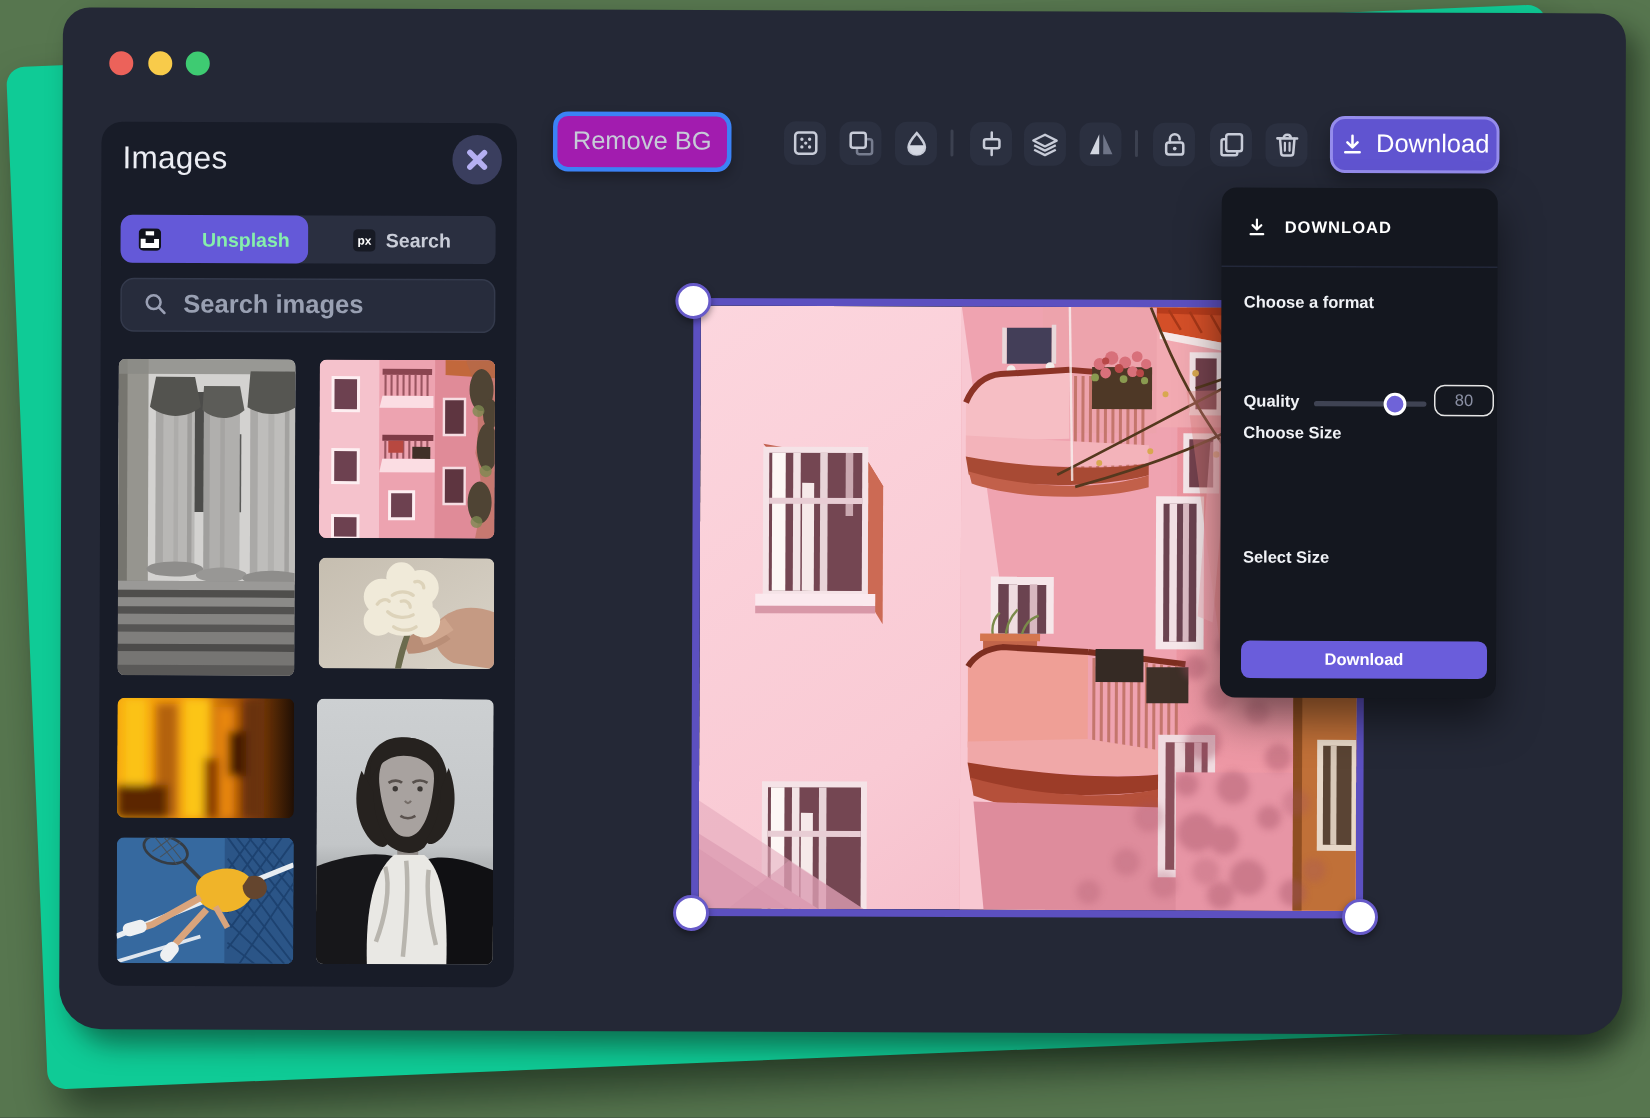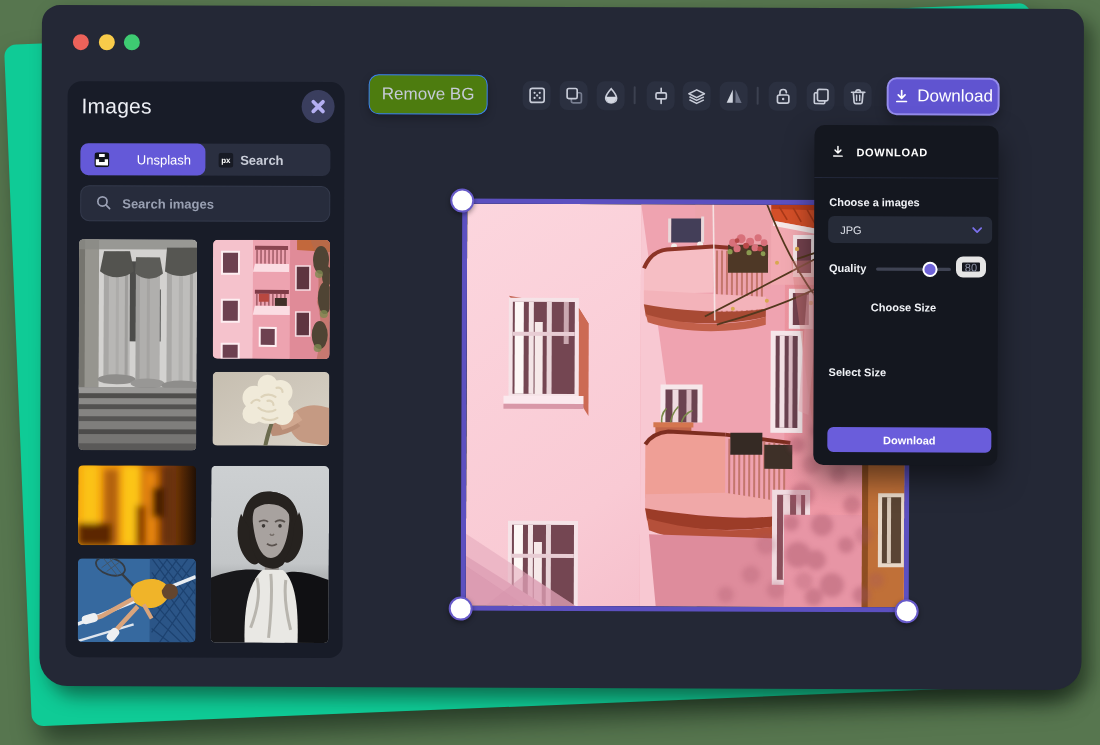--- a/index.html
+++ b/index.html
@@ -6,39 +6,39 @@
   body{width:1100px;height:745px;position:relative;overflow:hidden;font-family:"Liberation Sans",sans-serif;}
   *{box-sizing:border-box;}
   .green{position:absolute;left:4px;top:45px;width:1027px;height:682px;background:#0fcb96;border-radius:12px;transform:rotate(-2.35deg);transform-origin:0 0;box-shadow:8px 16px 26px rgba(12,26,16,.6);}
   .win{position:absolute;left:42px;top:5px;width:1042px;height:681px;background:#242836;border-radius:18px 18px 28px 28px;transform:rotate(0.22deg);transform-origin:0 0;box-shadow:9px 10px 18px rgba(10,22,12,.5);}
   .dot{position:absolute;width:16px;height:16px;border-radius:50%;top:29px;}
   .sidebar{position:absolute;left:26px;top:76px;width:277px;height:576px;background:#181c28;border-radius:14px;}
   .sb-title{position:absolute;left:14px;top:13px;font-size:21px;color:#eceef4;letter-spacing:.2px;}
   .closebtn{position:absolute;left:234px;top:8px;width:33px;height:33px;border-radius:50%;background:#3a3e5e;}
   .tabs{position:absolute;left:13px;top:62px;width:250px;height:32px;background:#2a2f40;border-radius:8px;}
   .tab-un{position:absolute;left:0;top:0;width:125px;height:32px;background:#6459d8;border-radius:8px;display:flex;align-items:center;justify-content:center;gap:7px;}
-  .tab-px{position:absolute;left:108px;top:0;width:125px;height:32px;display:flex;align-items:center;justify-content:center;gap:7px;}
-  .tab-un span{color:#ffffff;font-weight:normal;font-size:13px;padding-left:20px;}
+  .tab-px{position:absolute;left:125px;top:0;width:125px;height:32px;display:flex;align-items:center;justify-content:center;gap:7px;}
+  .tab-un span{color:#86efac;font-weight:bold;font-size:13px;padding-left:20px;}
   .tab-px span{color:#c9cdd8;font-weight:bold;font-size:13px;}
   .search{position:absolute;left:13px;top:104px;width:250px;height:36px;background:#272c3c;border:1px solid #343a4c;border-radius:9px;display:flex;align-items:center;}
-  .search span{color:#99a0b2;font-weight:bold;font-size:13px;margin-left:8px;}
+  .search span{color:#99a0b2;font-weight:bold;font-size:17px;margin-left:8px;}
   .thumb{position:absolute;border-radius:5px;overflow:hidden;}
   .toolbar-btn{position:absolute;width:28px;height:29px;background:#2b3040;border-radius:8px;display:flex;align-items:center;justify-content:center;}
   .sep{position:absolute;width:2px;height:18px;background:#3c4150;border-radius:1px;top:79px;}
-  .removebg{position:absolute;left:327px;top:68px;width:119px;height:40px;background:#4d7c0f;border:1px solid #3b82f6;border-radius:10px;color:#c6cbd7;font-size:17px;display:flex;align-items:center;justify-content:center;box-shadow:0 4px 8px rgba(0,0,0,.25);}
+  .removebg{position:absolute;left:327px;top:68px;width:119px;height:40px;background:#a21caf;border:3px solid #3b82f6;border-radius:10px;color:#c6cbd7;font-size:17px;display:flex;align-items:center;justify-content:center;box-shadow:0 4px 8px rgba(0,0,0,.25);}
   .dlbtn{position:absolute;left:845px;top:69px;width:113px;height:38px;background:#6054d0;border:2px solid #958cec;border-radius:10px;color:#fff;font-size:17px;display:flex;align-items:center;justify-content:center;gap:8px;box-shadow:0 6px 12px rgba(0,0,0,.3);}
   .sel{position:absolute;left:421px;top:192px;width:448px;height:412px;border:5px solid #5c50c0;overflow:hidden;}
   .handle{position:absolute;width:24px;height:24px;background:#fff;border:2px solid #675ac9;border-radius:50%;box-shadow:0 2px 5px rgba(0,0,0,.4);}
   .panel{position:absolute;left:773px;top:117px;width:184px;height:340px;background:#14171f;border-radius:10px;box-shadow:0 14px 28px rgba(0,0,0,.5);}
   .panel .hdr{position:absolute;left:17px;top:20px;display:flex;align-items:center;gap:12px;color:#fff;font-weight:bold;font-size:11px;letter-spacing:0.7px;}
   .panel .div{position:absolute;left:0;top:52px;width:184px;height:1px;background:#23283a;}
   .plabel{position:absolute;left:15px;color:#f0f2f6;font-weight:bold;font-size:11px;}
   .pdrop{position:absolute;left:14px;width:164px;height:27px;background:#262b38;border-radius:6px;color:#dde0e8;font-size:11px;display:flex;align-items:center;padding-left:12px;}
   .pdrop svg{position:absolute;right:10px;}
-  .qbox{position:absolute;left:142px;top:131px;width:30px;height:21px;border:6px solid #e5e5e5;border-radius:7px;color:#8a8fa3;font-size:11px;display:flex;align-items:center;justify-content:center;}
+  .qbox{position:absolute;left:142px;top:131px;width:40px;height:21px;border:1px solid #e5e5e5;border-radius:7px;color:#8a8fa3;font-size:11px;display:flex;align-items:center;justify-content:center;}
   .pbtn{position:absolute;left:14px;top:302px;width:164px;height:25px;background:#6a5ddb;border-radius:6px;color:#fff;font-weight:bold;font-size:11px;display:flex;align-items:center;justify-content:center;}
 </style>
 </head>
 <body>
   <div class="green"></div>
   <div class="win">
 
     <div class="dot" style="left:31px;background:#ec625a;"></div>
     <div class="dot" style="left:57px;background:#f8cb4a;"></div>
     <div class="dot" style="left:82px;background:#3ecb72;"></div>
@@ -552,30 +552,25 @@
 
     <div class="panel">
       <div class="hdr">
         <svg width="13" height="13" viewBox="0 0 16 16">
           <path d="M8 1.6 V9.4 M4.4 6.2 L8 9.8 L11.6 6.2" stroke="#fff" stroke-width="1.8" fill="none" stroke-linecap="round" stroke-linejoin="round"></path>
           <path d="M2.8 13.6 H13.2" stroke="#fff" stroke-width="1.8" stroke-linecap="round"></path>
         </svg>
         <span>DOWNLOAD</span>
       </div>
       <div class="div"></div>
-      <div class="plabel" style="top:71px;">Choose a images</div>
-      <div class="pdrop" style="top:91px;">JPG
-        <svg width="10" height="7" viewBox="0 0 10 7">
-          <path d="M1 1.5 L5 5.5 L9 1.5" stroke="#7b70ec" stroke-width="1.8" fill="none" stroke-linecap="round" stroke-linejoin="round"></path>
-        </svg>
-      </div>
+      <div class="plabel" style="top:71px;">Choose a format</div>
       <div class="plabel" style="top:137px;">Quality</div>
       <svg style="position:absolute;left:62px;top:135px;" width="92" height="18" viewBox="0 0 92 18">
         <rect x="0" y="7.2" width="75" height="3.4" rx="1.7" fill="#3f4353"></rect>
         <circle cx="54" cy="9" r="7.6" fill="#fff"></circle>
         <circle cx="54" cy="9" r="5.6" fill="#6f63d8"></circle>
       </svg>
       <div class="qbox">80</div>
-      <div class="plabel" style="top:176px;margin-left:42px;">Choose Size</div>
+      <div class="plabel" style="top:158px;">Choose Size</div>
       <div class="plabel" style="top:241px;">Select Size</div>
       <div class="pbtn">Download</div>
     </div>
   </div>
 
 </body></html>

